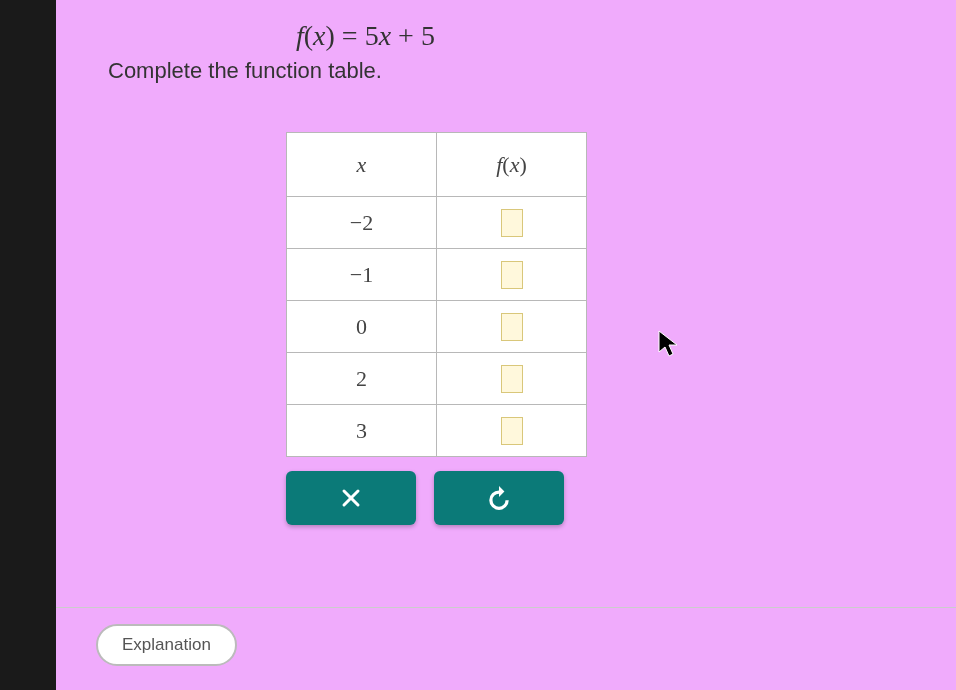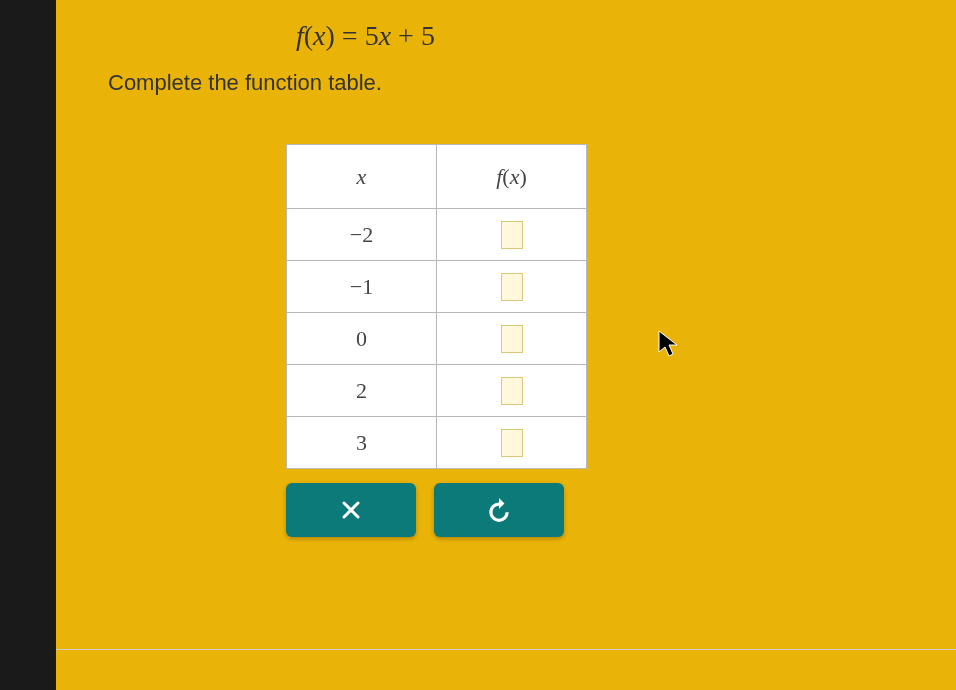--- a/index.html
+++ b/index.html
@@ -17,36 +17,36 @@
     width: 56px;
     height: 690px;
     background: #1a1a1a;
   }
   .content-area {
     position: absolute;
     left: 56px;
     top: 0;
     width: 900px;
     height: 690px;
-    background: #eab308;
+    background: #f0abfc;
     padding: 20px 40px;
   }
   .equation {
     font-family: 'Times New Roman', serif;
     font-size: 28px;
     color: #333;
     margin-left: 200px;
     margin-top: 0;
     font-style: italic;
   }
   .equation .upright { font-style: normal; }
   .instruction {
     font-size: 22px;
     color: #333;
-    margin-top: 18px;
+    margin-top: 6px;
     margin-left: 12px;
     font-family: Arial, sans-serif;
   }
   .table-wrap {
     margin-top: 48px;
     margin-left: 190px;
     width: 340px;
   }
   table.function-table {
     border-collapse: collapse;
@@ -187,19 +187,20 @@
       </svg>
     </button>
     <button class="tool-btn">
       <svg width="26" height="26" viewBox="0 0 24 24">
         <path d="M12 4 V1 L7 6 l5 5 V8 a6 6 0 1 1 -6 6 H3 a9 9 0 1 0 9 -9 Z" fill="#fff" transform="scale(-1,1) translate(-24,0)"></path>
       </svg>
     </button>
   </div>
 
   <div class="bottom-bar">
+    <button class="pill-btn pill-outline">Explanation</button>
   </div>
 
 </div>
 
 <svg class="cursor" width="22" height="30" viewBox="0 0 22 30">
   <path d="M1 1 L1 22 L7 17 L11 26 L15 24 L11 15 L19 15 Z" fill="#000" stroke="#fff" stroke-width="1"></path>
 </svg>
 
 </body></html>

